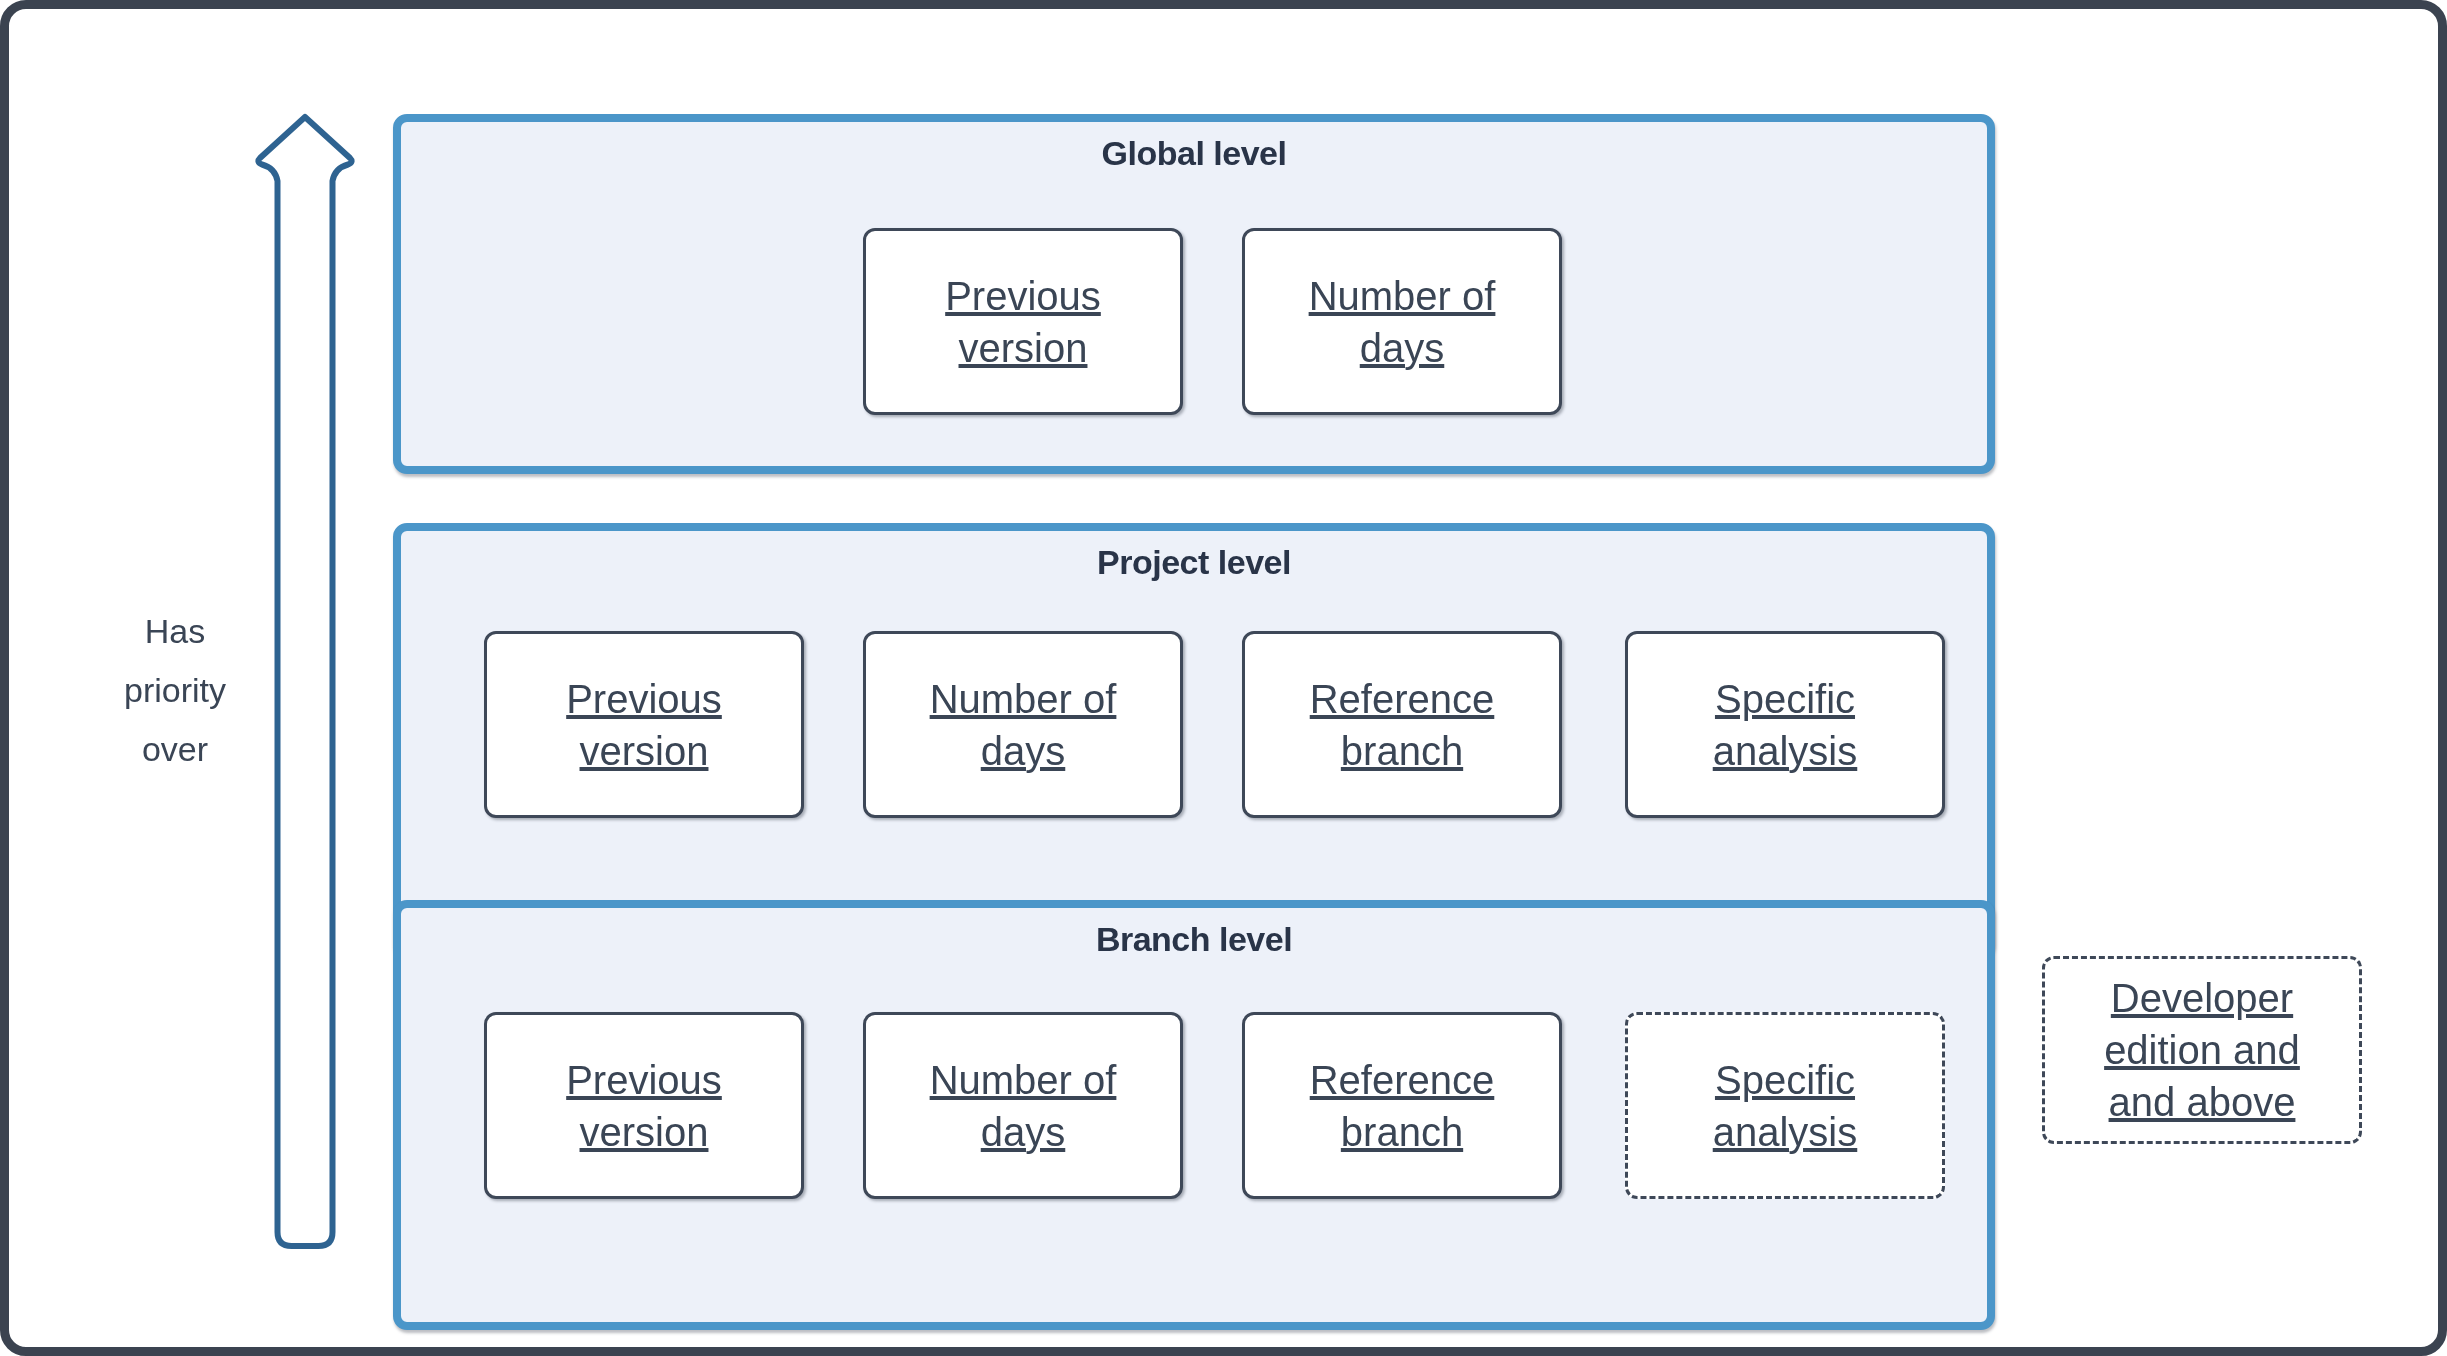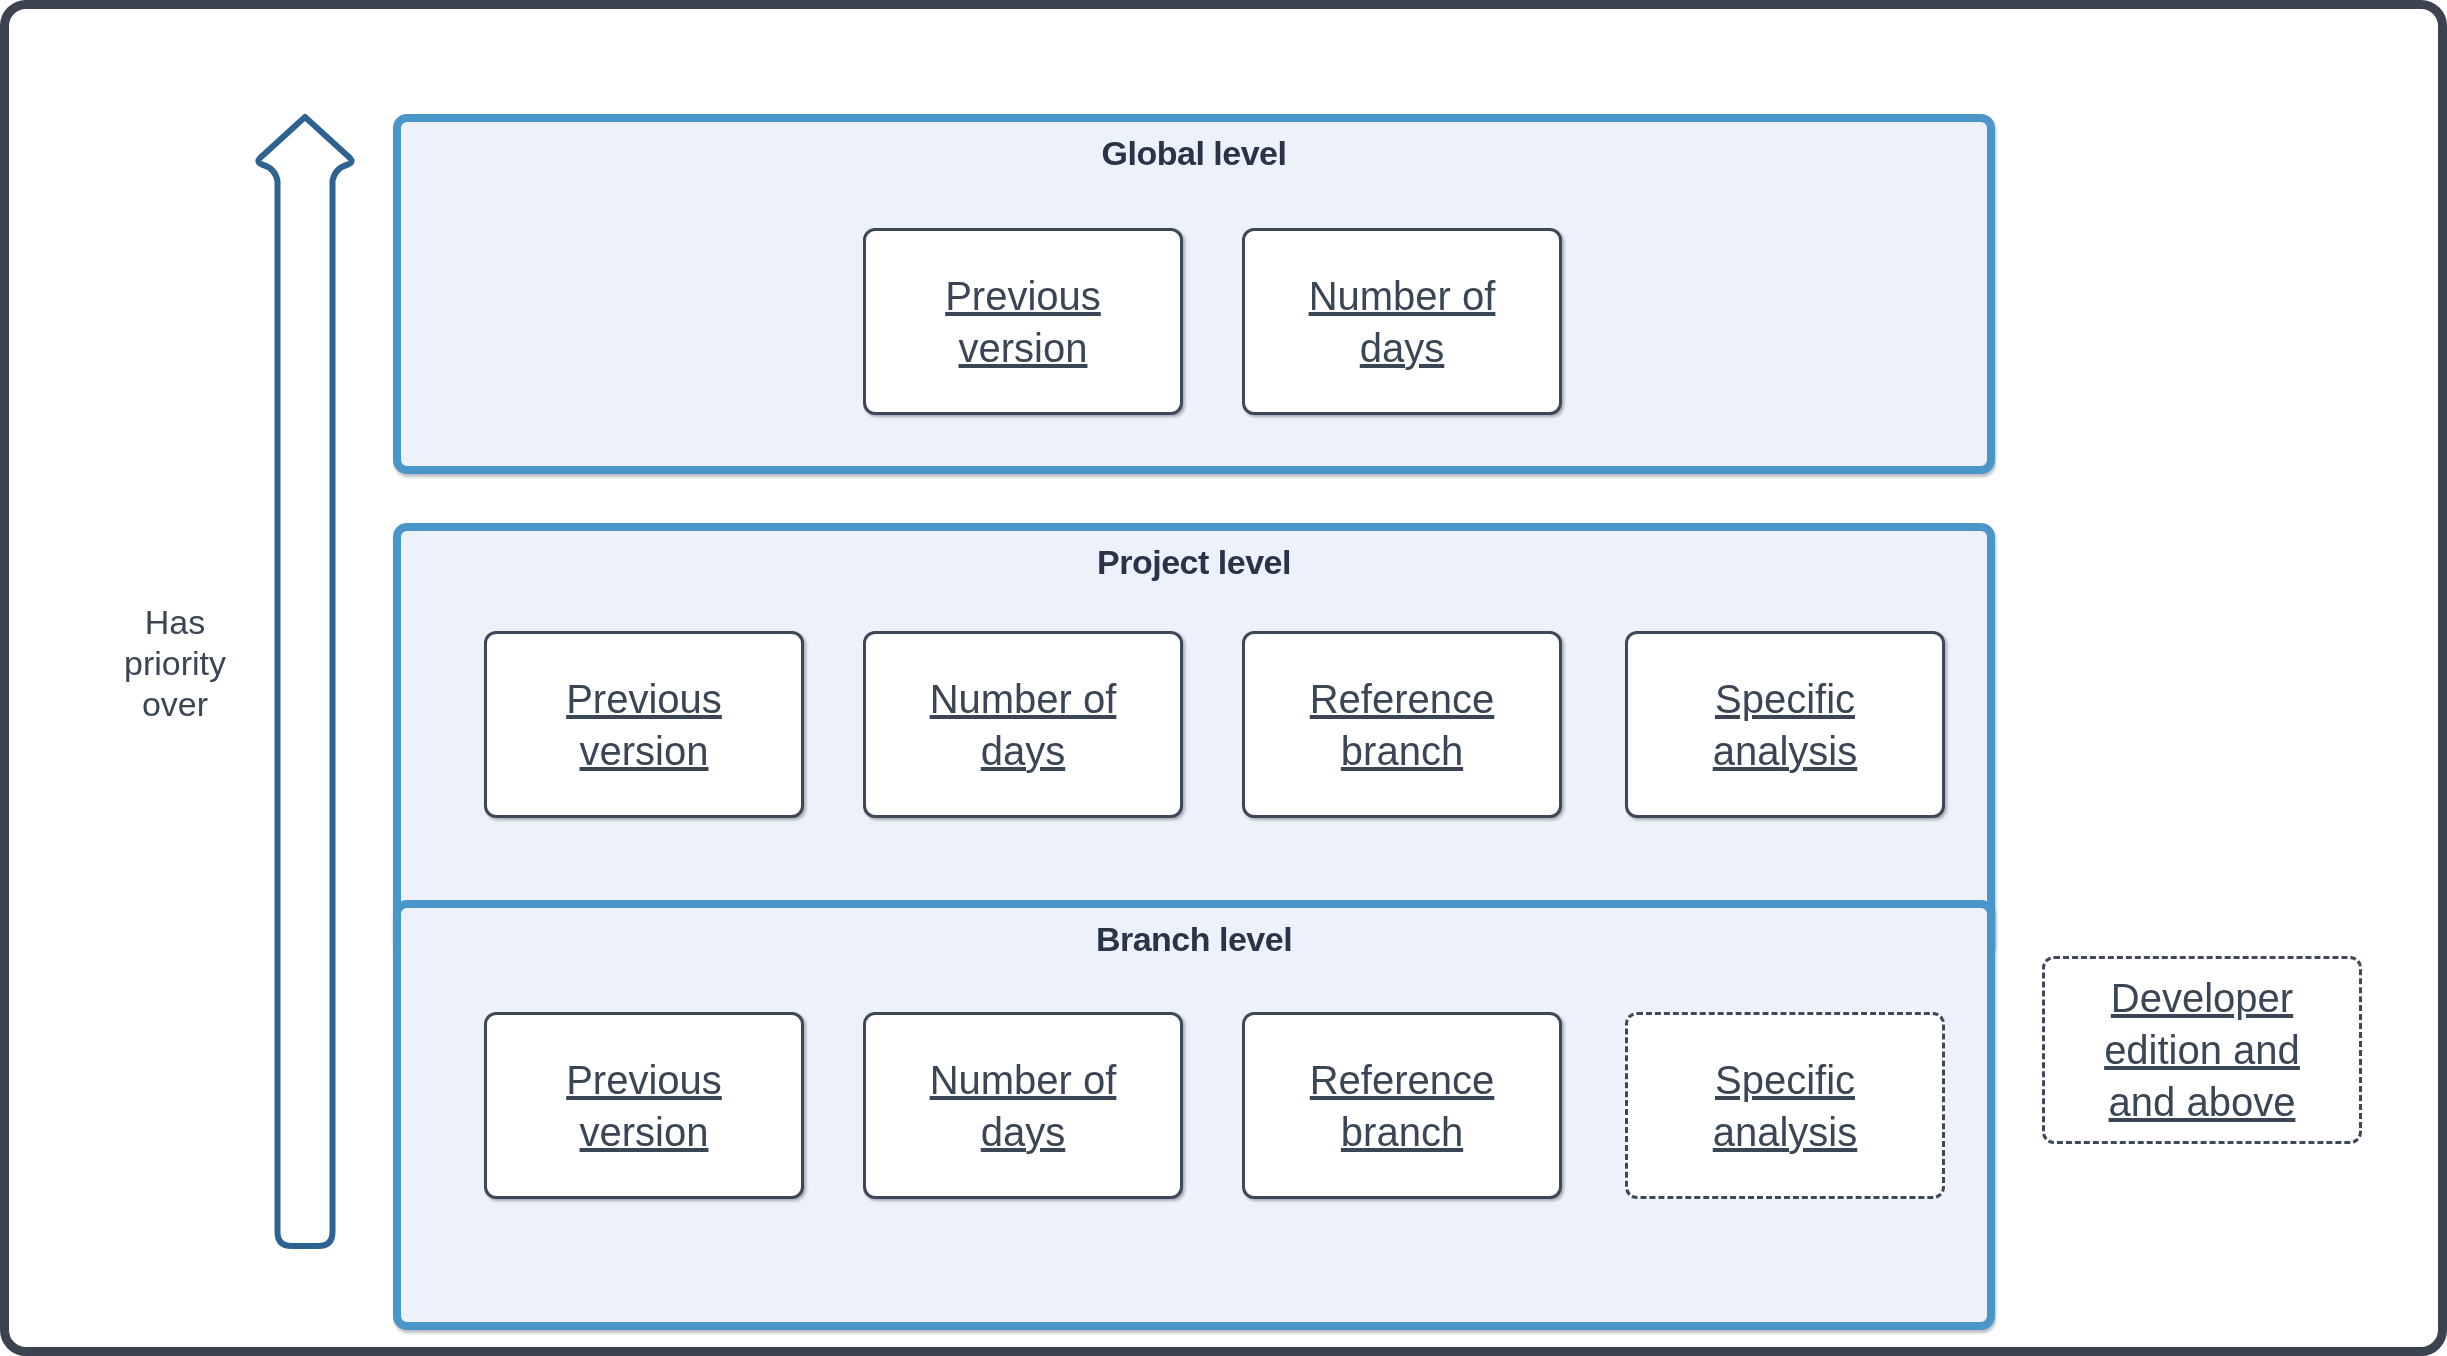--- a/index.html
+++ b/index.html
@@ -32,21 +32,21 @@
     width: 122px;
     height: 1150px;
   }
   .priority-label {
     position: absolute;
     left: 55px;
     top: 602px;
     width: 240px;
     text-align: center;
     font-size: 34px;
-    line-height: 41px;
+    line-height: 59px;
     color: var(--text, #3a4555);
     white-space: pre-line;
   }
   
   .panel {
     position: absolute;
     left: 393px;
     width: 1602px;
     box-sizing: border-box;
     background: var(--panel, #edf1f9);

